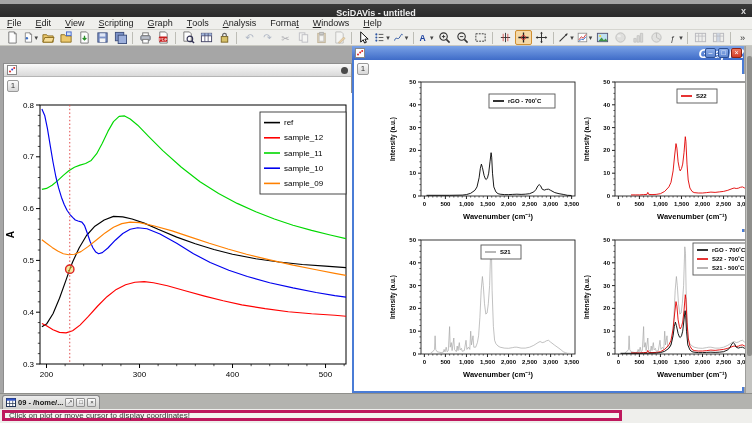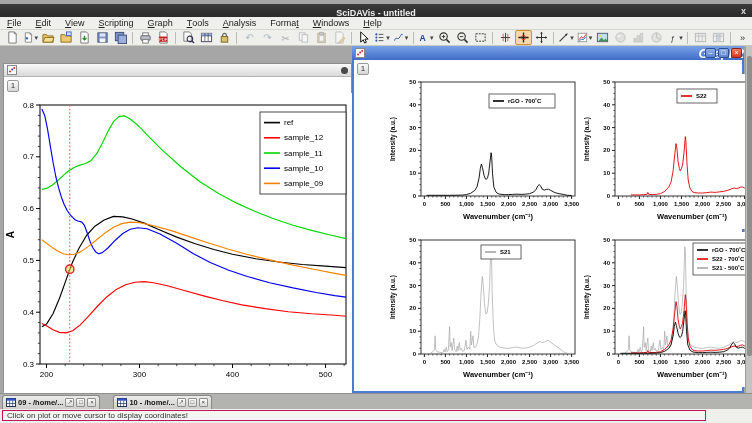--- a/index.html
+++ b/index.html
@@ -71,22 +71,22 @@
   #tabbar { position:absolute; left:0; top:393px; width:752px; height:16px;
     background:#b3b3af; border-top:1px solid #8f8f8b; display:flex; align-items:flex-end; padding-left:2px; }
   .wtab { height:14px; display:flex; align-items:center; gap:2px; padding:0 3px;
     background:linear-gradient(#ececec,#cfcfcc); border:1px solid #88888a; border-bottom:none;
     border-radius:3px 3px 0 0; margin-right:13px; }
   .wtab .tlabel { font-size:7.5px; font-weight:bold; color:#111; white-space:nowrap; }
   .wtab .tbtnmini { width:9px; height:9px; font-size:6px; line-height:7px; text-align:center;
     background:linear-gradient(#fdfdfd,#d8d8d8); border:1px solid #909090; border-radius:1px; color:#333; }
 
   #statusbar { position:absolute; left:0; top:409px; width:752px; height:14px; background:#efefec; }
-  #statusbar .field { position:absolute; left:2px; top:1px; width:704px; height:11px;
-    border:1px solid #be185d; background:#f4f4f0; display:flex; align-items:center; padding-left:4px;
+  #statusbar .field { position:absolute; left:2px; top:1px; width:620px; height:11px;
+    border:3px solid #be185d; background:#f4f4f0; display:flex; align-items:center; padding-left:4px;
     font-size:8px; color:#333;text-align:center; }
 </style>
 </head>
 <body>
 
 <div id="app">
 
   <div id="titlebar">
     <span>SciDAVis - untitled</span>
     <span class="close">x</span>
@@ -865,31 +865,20 @@
         <svg width="10" height="9">
           <rect x="0.5" y="0.5" width="9" height="8" fill="#fff" stroke="#235"></rect>
           <rect x="0.5" y="0.5" width="9" height="2.2" fill="#35c"></rect>
           <path d="M3.6 2.7v5.8M6.7 2.7v5.8M0.5 5.5h9" stroke="#235" stroke-width="0.7" fill="none"></path>
         </svg>
         <span class="tlabel">09 - /home/...</span>
         <span class="tbtnmini">↗</span>
         <span class="tbtnmini">□</span>
         <span class="tbtnmini">×</span>
       </div>
-      <div class="wtab">
-        <svg width="10" height="9">
-          <rect x="0.5" y="0.5" width="9" height="8" fill="#fff" stroke="#235"></rect>
-          <rect x="0.5" y="0.5" width="9" height="2.2" fill="#35c"></rect>
-          <path d="M3.6 2.7v5.8M6.7 2.7v5.8M0.5 5.5h9" stroke="#235" stroke-width="0.7" fill="none"></path>
-        </svg>
-        <span class="tlabel">10 - /home/...</span>
-        <span class="tbtnmini">↗</span>
-        <span class="tbtnmini">□</span>
-        <span class="tbtnmini">×</span>
-      </div>
     </div>
 
   <div id="statusbar">
     <div class="field">
       <span>Click on plot or move cursor to display coordinates!</span>
     </div>
   </div>
 </div>
 
 </body></html>

